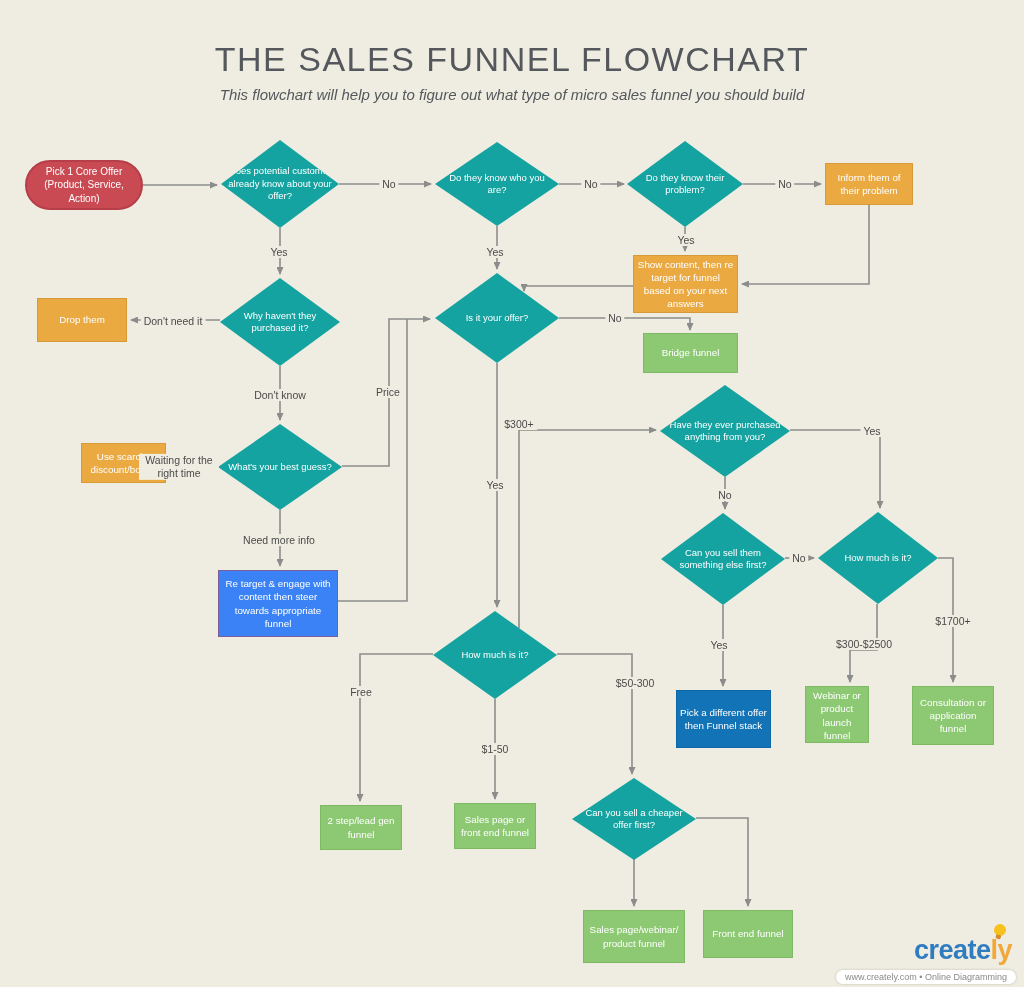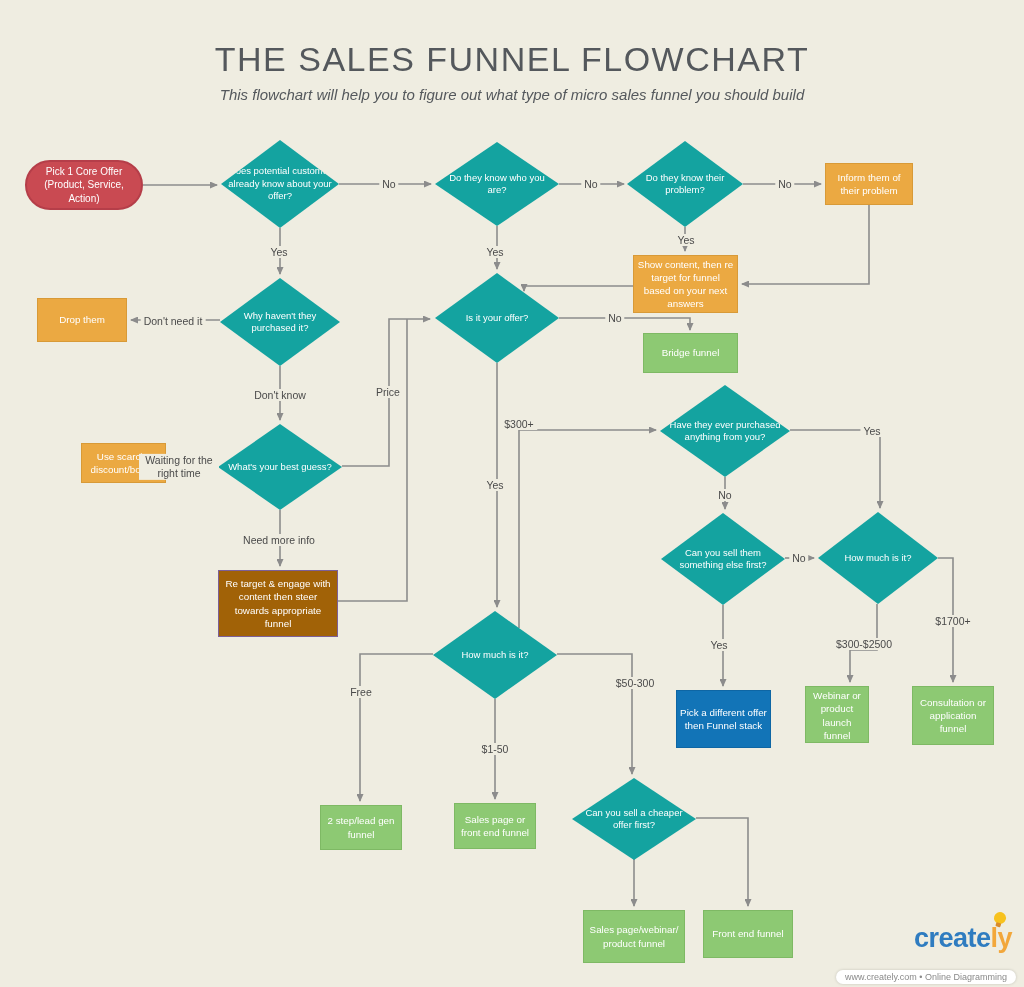--- a/index.html
+++ b/index.html
@@ -21,21 +21,21 @@
     text-align:center; color:#FFFFFF; box-sizing:border-box;
   }
   .node span { display:block; width:94%; }
   .diamond {
     clip-path:polygon(50% 0%, 100% 50%, 50% 100%, 0% 50%);
     background:#14A3A0; font-size:9.5px; line-height:1.3;
   }
   .rect { font-size:9.8px; line-height:1.35; border:1px solid rgba(0,0,0,0.10); }
   .orange { background:#EBA942; border-color:#D89A37; }
   .green  { background:#8DC973; border-color:#7EB964; }
-  .purple { background:#a16207; border-color:#7C5F98; }
+  .purple { background:#3b82f6; border-color:#7C5F98; }
   .blue   { background:#1274B7; border-color:#0E66A4; }
   .startpill {
     background:#C94A52; border:2px solid #B53E49; border-radius:26px;
     font-size:10px; line-height:1.35;
   }
   .elabel {
     position:absolute; transform:translate(-50%,-50%);
     font-size:10.5px; color:#4A4A4A; background:#EFEDE1; padding:0 3px;
     white-space:nowrap; text-align:center;
   }
@@ -48,21 +48,21 @@
   .bulb {
     position:absolute; right:10px; top:-11px; width:12px; height:12px;
     background:#F7C21E; border-radius:50%; transform:rotate(18deg);
   }
   .bulb:after {
     content:""; position:absolute; left:3.5px; top:11px; width:5px; height:4px;
     background:#D98B2B; border-radius:1px;
   }
   .url-pill {
     display:inline-block; background:#FFFFFF; border-radius:9px; padding:2px 9px;
-    font-size:9px; color:#8A8A8A; box-shadow:0 0 3px rgba(0,0,0,0.18); margin-top:16px;
+    font-size:9px; color:#8A8A8A; box-shadow:0 0 3px rgba(0,0,0,0.18); margin-top:4px;
   }
 </style>
 </head>
 <body>
 
 <div class="canvas">
 
   <div class="title">THE SALES FUNNEL FLOWCHART</div>
   <div class="subtitle">This flowchart will help you to figure out what type of micro sales funnel you should build</div>
 

